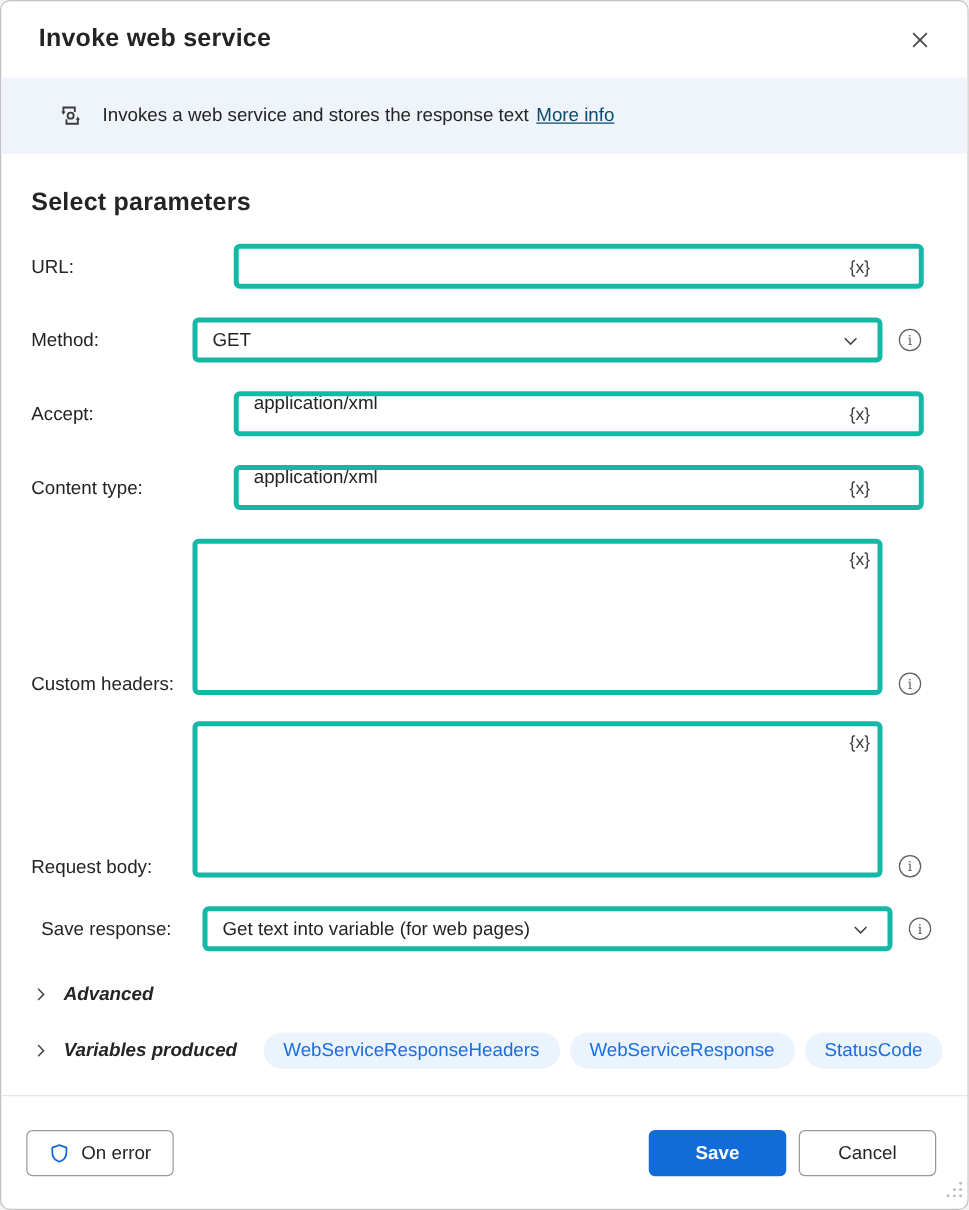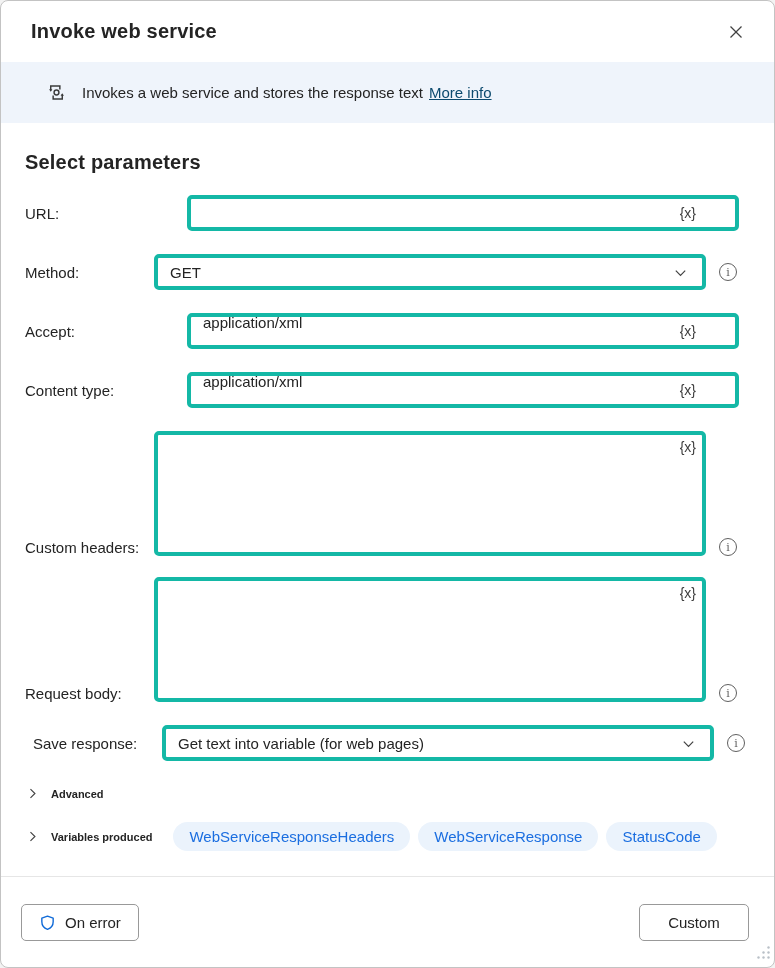--- a/index.html
+++ b/index.html
@@ -81,21 +81,21 @@
   }
 
   
   .expander {
     display: flex; align-items: center;
     padding-left: 25px; margin-top: 26px;
     cursor: pointer;
   }
   .expander .chev { display: flex; margin-right: 12px; }
   .expander .chev svg { stroke: #424242; }
-  .expander .exp-label { font-size: 11px; font-weight: 700; }
+  .expander .exp-label { font-size: 15px; font-weight: 700; font-style: italic; }
   .pills { display: flex; gap: 8px; margin-left: 21px; }
   .pill {
     height: 29px; padding: 0 16px; border-radius: 15px;
     background: #EBF3FC; color: #1B6EE0;
     font-size: 15px; display: flex; align-items: center;
     cursor: pointer; white-space: nowrap;
   }
 
   
   .footer {
@@ -256,21 +256,22 @@
   <div class="footer">
     <button class="btn btn-onerror">
       <span style="display:flex;">
         <svg width="17" height="17" viewBox="0 0 24 24" fill="none" stroke="#116BD8" stroke-width="2" stroke-linejoin="round">
           <path d="M12 3 L20 5.8 V11 C20 16.4 16.2 20.2 12 21.7 C7.8 20.2 4 16.4 4 11 V5.8 Z"></path>
         </svg>
       </span>
       <span>On error</span>
     </button>
     <span class="spacer"></span>
-    <button class="btn btn-cancel">Custom</button>
+    <button class="btn btn-save">Save</button>
+    <button class="btn btn-cancel">Cancel</button>
     <span class="resize-grip">
       <svg width="16" height="16" viewBox="0 0 16 16" fill="#b9c0c7">
         <circle cx="13.5" cy="3.5" r="1.2"></circle>
         <circle cx="13.5" cy="8.5" r="1.2"></circle>
           <circle cx="8.5" cy="8.5" r="1.2"></circle>
         <circle cx="13.5" cy="13.5" r="1.2"></circle>
           <circle cx="8.5" cy="13.5" r="1.2"></circle>
           <circle cx="3.5" cy="13.5" r="1.2"></circle>
       </svg>
     </span>

